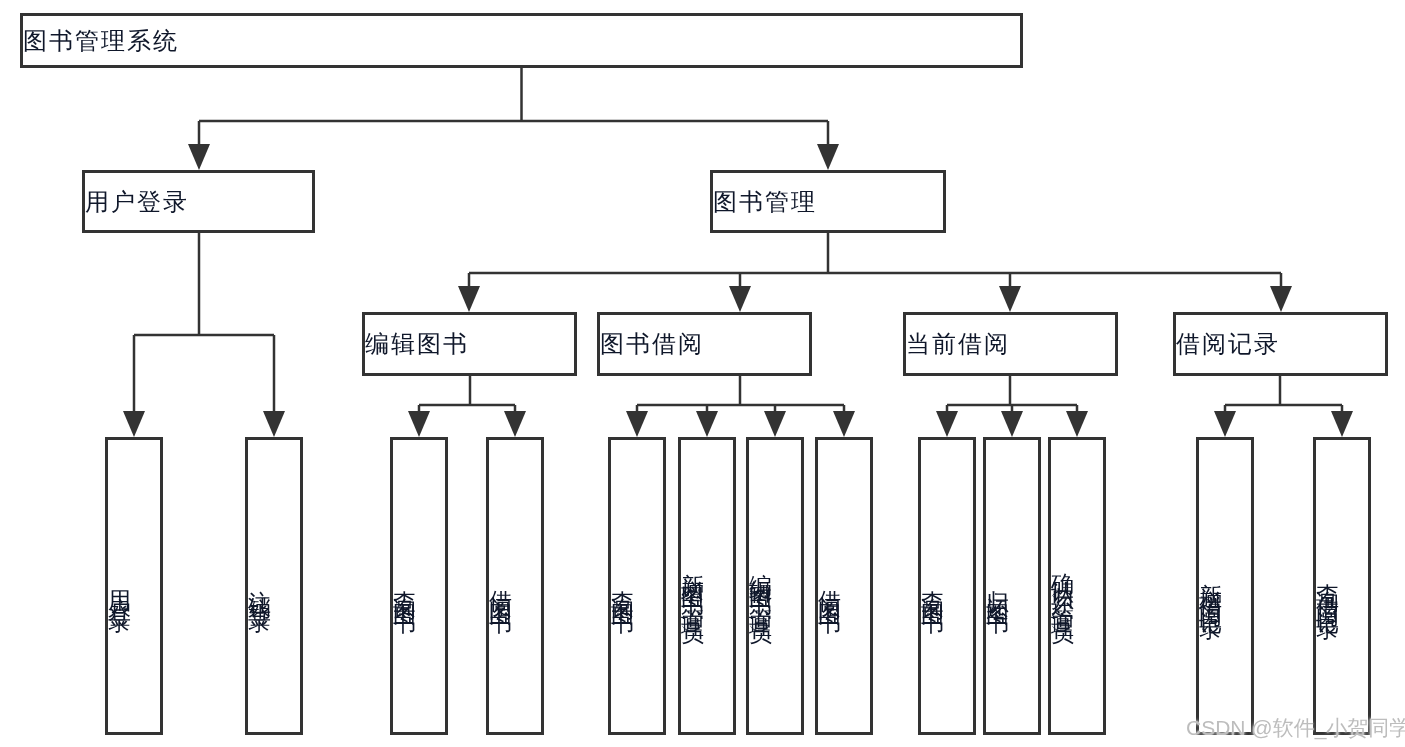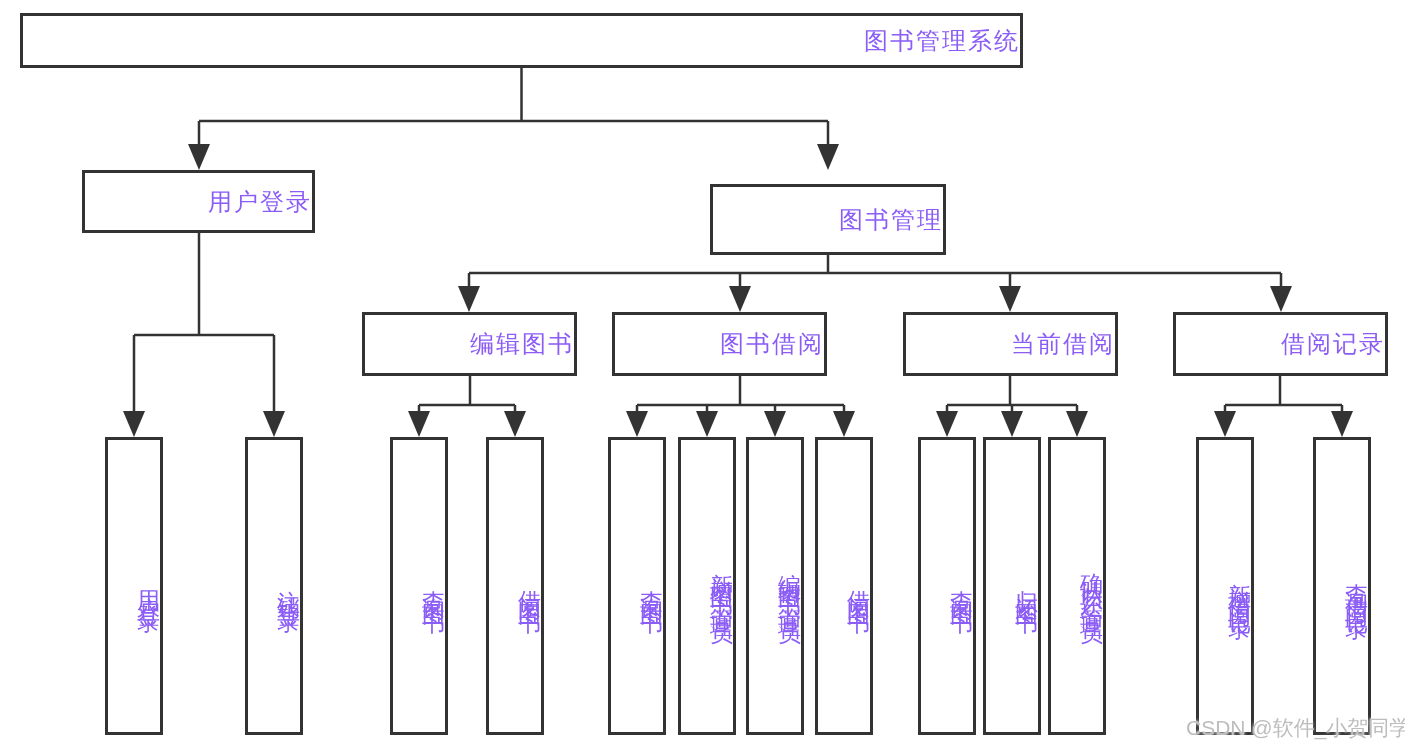--- a/index.html
+++ b/index.html
@@ -12,41 +12,41 @@
     overflow: hidden;
   }
   #wires { position: absolute; left: 0; top: 0; width: 1405px; height: 747px; }
   .node {
     position: absolute;
     box-sizing: border-box;
     border: 3px solid #333333;
     background: #ffffff;
     display: flex;
     align-items: center;
-    justify-content: flex-end;
-    color: #8b5cf6;
+    justify-content: flex-start;
+    color: #0f172a;
   }
   .h-label { font-size: 24px; letter-spacing: 2px; white-space: nowrap; }
   .v-label {
     writing-mode: vertical-rl;
     text-orientation: mixed;
     font-size: 23px;
     letter-spacing: 7px;
     line-height: 1;
     white-space: nowrap;
   }
   
   .n-root { left: 20px;  top: 13px;  width: 1003px; height: 55px; }
   
   .n-l2a  { left: 82px;  top: 170px; width: 233px;  height: 63px; }
-  .n-l2b  { left: 710px; top: 184px; width: 236px;  height: 71px; }
+  .n-l2b  { left: 710px; top: 170px; width: 236px;  height: 63px; }
   
   .n-l3   { top: 312px;  height: 64px; width: 215px; }
   .n-l3a  { left: 362px; }
-  .n-l3b  { left: 612px; font-family: Liberation Serif, serif; }
+  .n-l3b  { left: 597px; font-family: Liberation Serif, serif; }
   .n-l3c  { left: 903px; }
   .n-l3d  { left: 1173px; }
   
   .leaf   { top: 437px; height: 298px; width: 58px; }
   .lf1  { left: 105px; }  .lf2  { left: 245px; }
   .lf3  { left: 390px; }  .lf4  { left: 486px; }
   .lf5  { left: 608px; }  .lf6  { left: 678px; }
   .lf7  { left: 746px; }  .lf8  { left: 815px; }
   .lf9  { left: 918px; }  .lf10 { left: 983px; }
   .lf11 { left: 1048px; } .lf12 { left: 1196px; }

